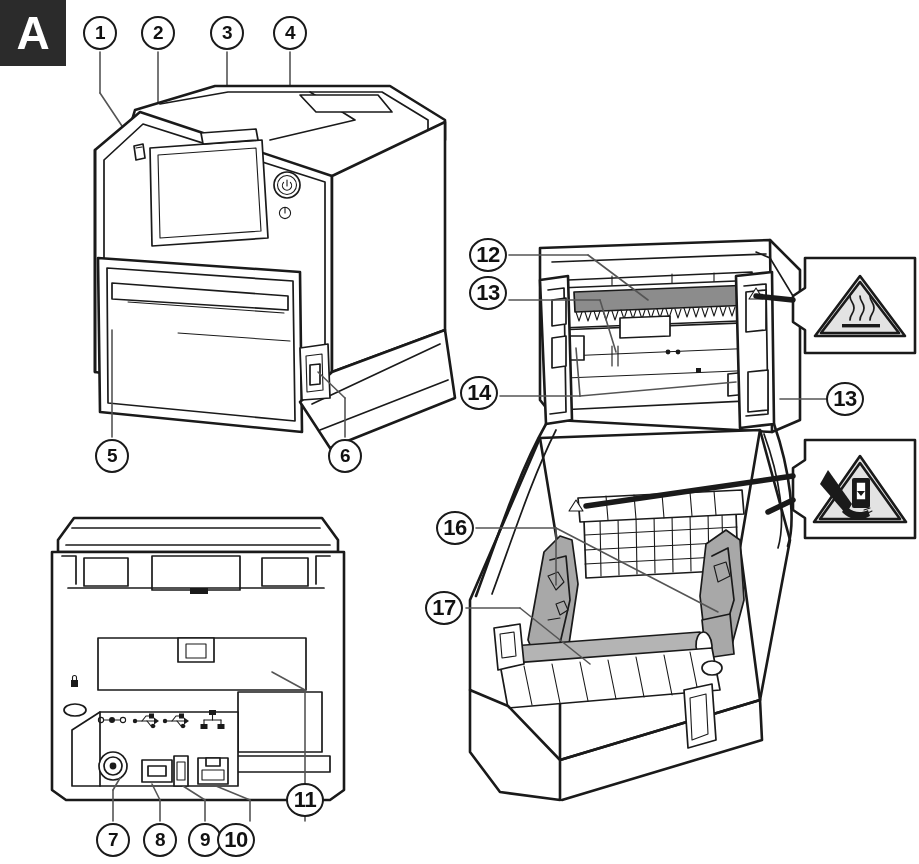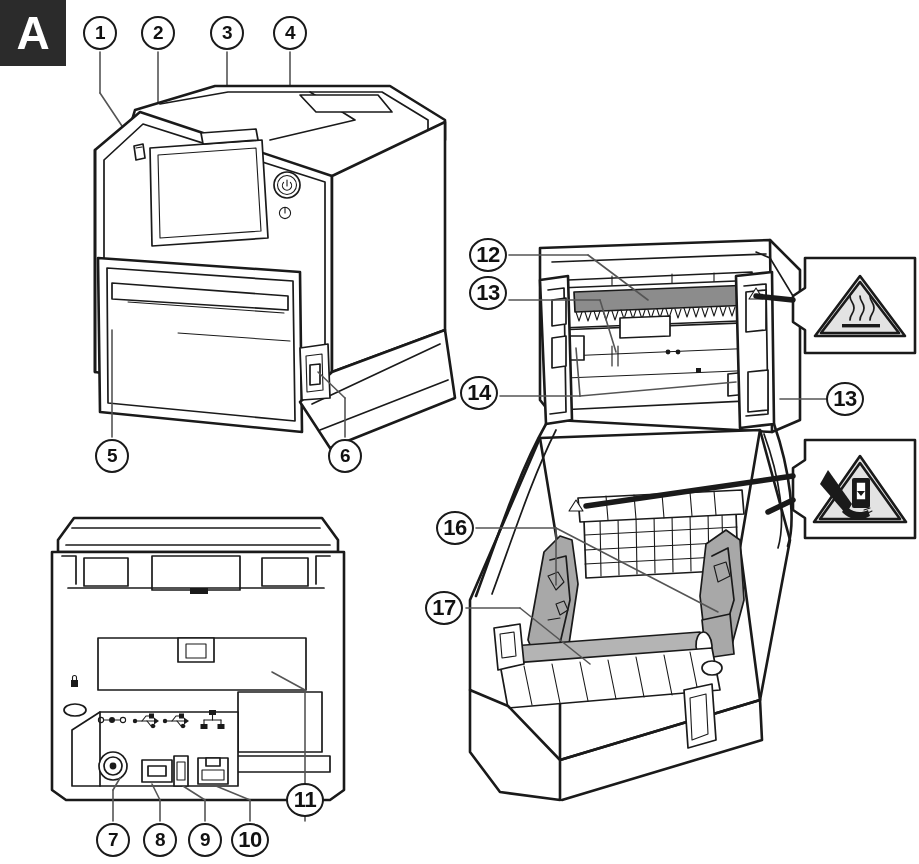--- a/index.html
+++ b/index.html
@@ -397,21 +397,21 @@
   <div id="callout-layer">
       <div class="callout" style="left: 83px; top: 16px;">1</div>
       <div class="callout" style="left: 141px; top: 16px;">2</div>
       <div class="callout" style="left: 210px; top: 16px;">3</div>
       <div class="callout" style="left: 273px; top: 16px;">4</div>
       <div class="callout" style="left: 95px; top: 439px;">5</div>
       <div class="callout" style="left: 328px; top: 439px;">6</div>
       <div class="callout" style="left: 96px; top: 823px;">7</div>
       <div class="callout" style="left: 143px; top: 823px;">8</div>
       <div class="callout" style="left: 188px; top: 823px;">9</div>
-      <div class="callout wide" style="left: 231px; top: 823px;">10</div>
+      <div class="callout wide" style="left: 217px; top: 823px;">10</div>
       <div class="callout wide" style="left: 286px; top: 783px;">11</div>
       <div class="callout wide" style="left: 469px; top: 238px;">12</div>
       <div class="callout wide" style="left: 469px; top: 276px;">13</div>
       <div class="callout wide" style="left: 460px; top: 376px;">14</div>
       <div class="callout wide" style="left: 826px; top: 382px;">13</div>
       <div class="callout wide" style="left: 436px; top: 511px;">16</div>
       <div class="callout wide" style="left: 425px; top: 591px;">17</div>
     </div>
 
 </div>

